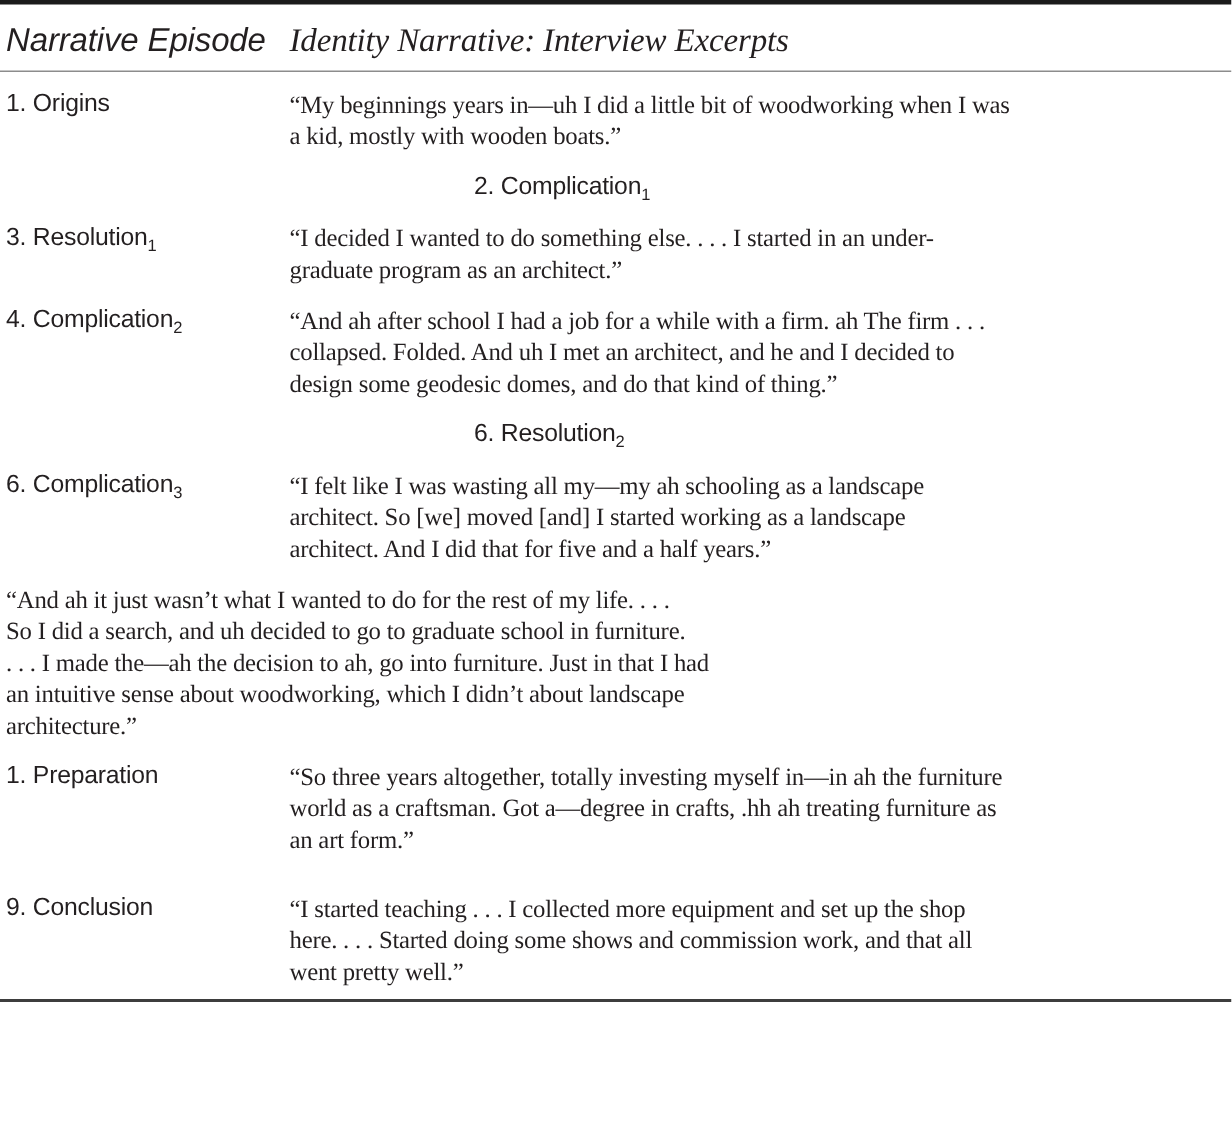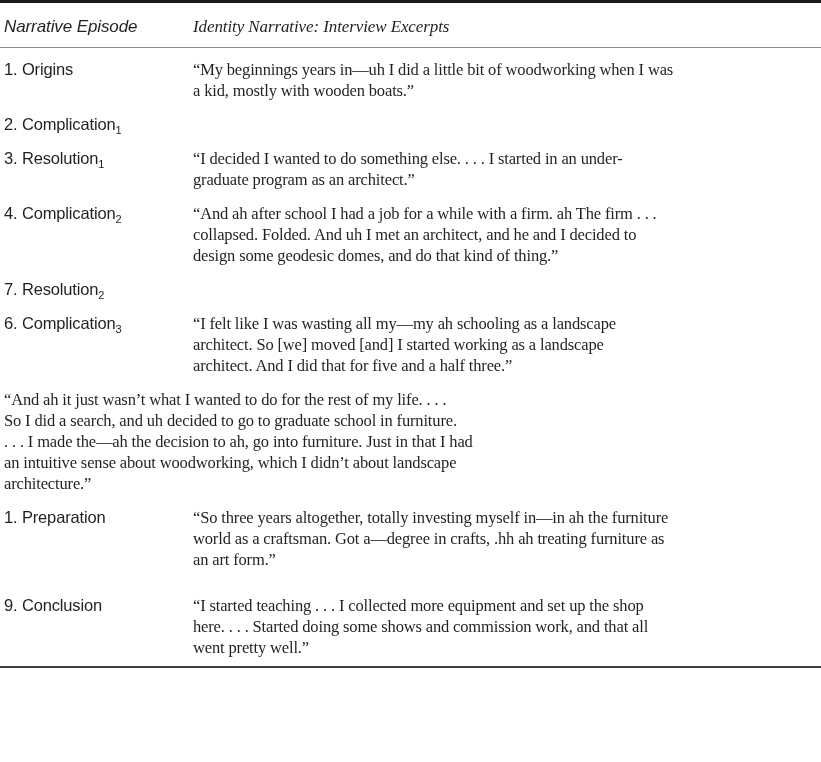--- a/index.html
+++ b/index.html
@@ -15,21 +15,21 @@
     color: #231f20;
   }
   .rule-heavy  { height: 3px; background: #1b1b1b; }
   .rule-light  { height: 1px; background: #8c8c8c; }
   .rule-bottom { height: 2px; background: #3d3d3d; }
 
   .header-row {
     display: flex;
     padding: 13px 4px 10px 4px;
     font-style: italic;
-    font-size: 17px;
+    font-size: 22px;
     line-height: 21px;
     letter-spacing: -0.1px;
   }
   .col-episode {
     width: 189px;
     flex: none;
   }
   .col-excerpt {
     flex: 1;
     min-width: 0;
@@ -37,20 +37,21 @@
   }
   .rows {
     padding: 11px 4px 8px 4px;
   }
   .row {
     display: flex;
     margin-bottom: 13px;
     font-size: 16.5px;
     line-height: 21px;
     letter-spacing: -0.15px;
+    justify-content: center;
   }
   .row:last-child { margin-bottom: 0; margin-top: 25px; }
   .excerpt {
     white-space: pre-line;
   }
   .ep-sub {
     font-size: 11px;
     line-height: 0;
   }
 </style>
@@ -85,28 +86,28 @@
   </div>
 
   <div class="row">
     <div class="col-episode"><span class="ep-text">4. Complication</span><sub class="ep-sub">2</sub></div>
     <div class="col-excerpt excerpt">“And ah after school I had a job for a while with a firm. ah The firm . . .
 collapsed. Folded. And uh I met an architect, and he and I decided to
 design some geodesic domes, and do that kind of thing.”</div>
   </div>
 
   <div class="row">
-    <div class="col-episode"><span class="ep-text">7. Resolution</span><sub class="ep-sub">2</sub></div>
+    <div class="col-episode"><span class="ep-text">6. Resolution</span><sub class="ep-sub">2</sub></div>
   </div>
 
   <div class="row">
     <div class="col-episode"><span class="ep-text">6. Complication</span><sub class="ep-sub">3</sub></div>
     <div class="col-excerpt excerpt">“I felt like I was wasting all my—my ah schooling as a landscape
 architect. So [we] moved [and] I started working as a landscape
-architect. And I did that for five and a half three.”</div>
+architect. And I did that for five and a half years.”</div>
   </div>
 
   <div class="row">
     <div class="col-excerpt excerpt">“And ah it just wasn’t what I wanted to do for the rest of my life. . . .
 So I did a search, and uh decided to go to graduate school in furniture.
 . . . I made the—ah the decision to ah, go into furniture. Just in that I had
 an intuitive sense about woodworking, which I didn’t about landscape
 architecture.”</div>
   </div>
 

